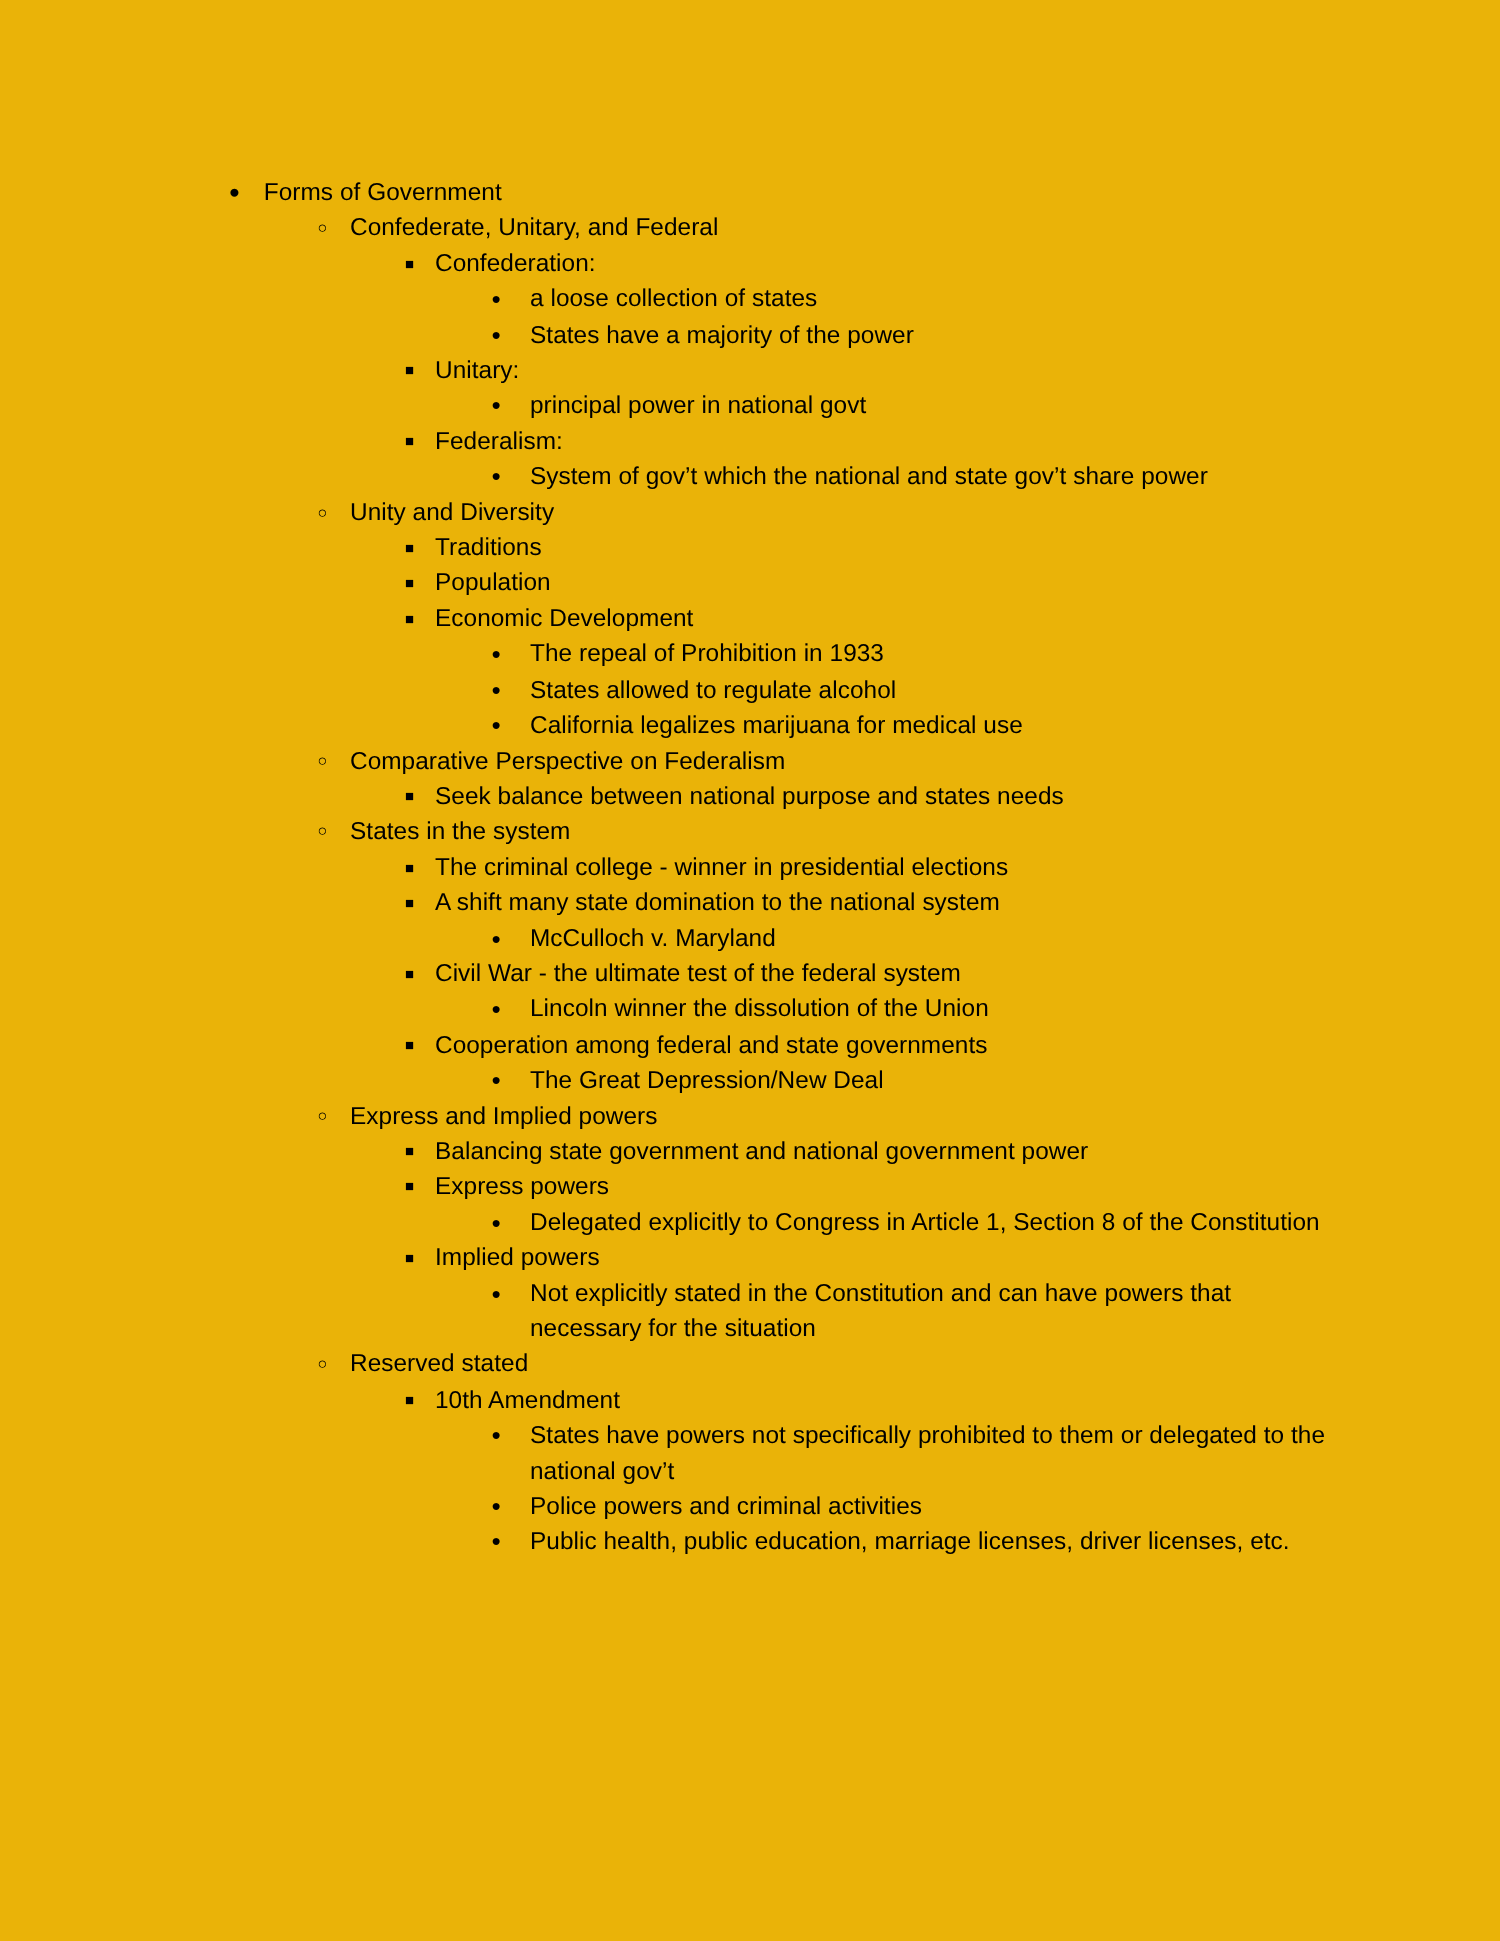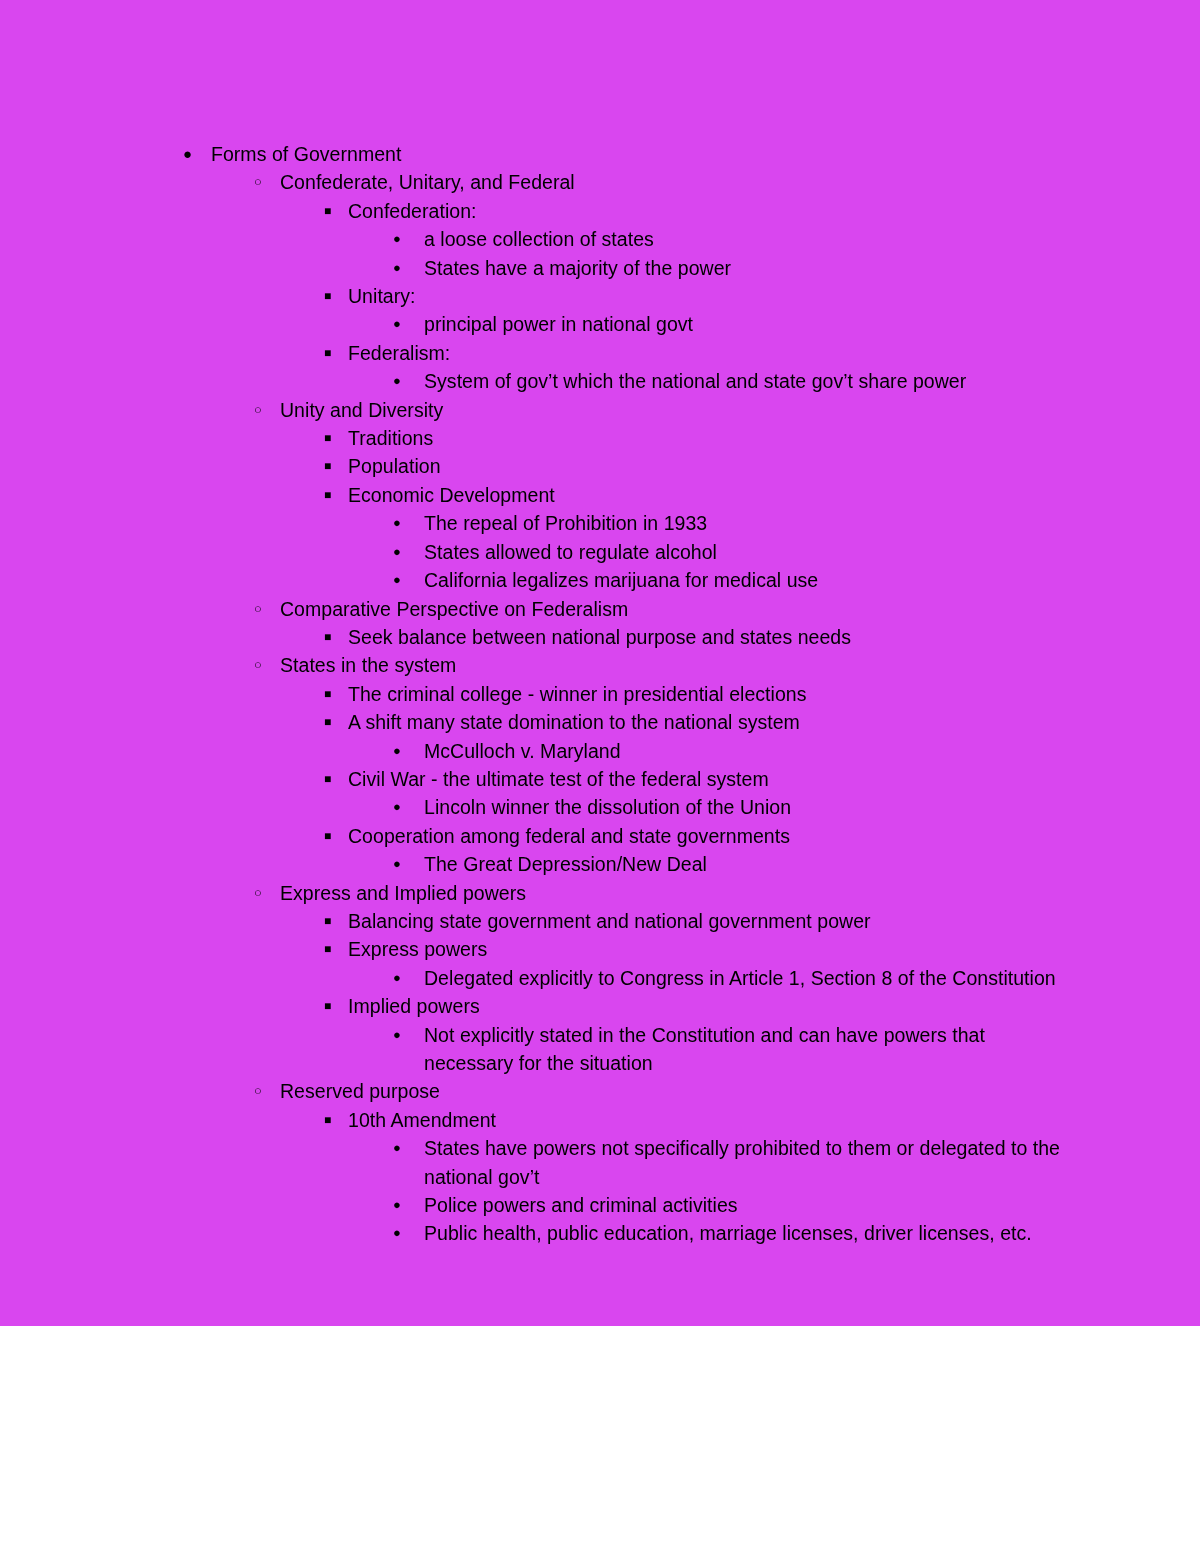--- a/index.html
+++ b/index.html
@@ -11,22 +11,22 @@
     width: 1200px;
     height: 1553px;
     font-family: "Liberation Sans", sans-serif;
     color: #000000;
     -webkit-font-smoothing: antialiased;
   }
 
   #page {
     position: relative;
     width: 1200px;
-    height: 1326px;
-    background: #d946ef;
+    height: 1553px;
+    background: #eab308;
     overflow: hidden;
   }
 
   #outline {
     position: absolute;
     left: 183px;
     top: 140px;
     width: 890px;
   }
 
@@ -204,21 +204,21 @@
       <div class="item lvl3">
         <span class="marker"></span>
         <span class="txt">Implied powers</span>
       </div>
       <div class="item lvl4">
         <span class="marker"></span>
         <span class="txt">Not explicitly stated in the Constitution and can have powers that necessary for the situation</span>
       </div>
       <div class="item lvl2">
         <span class="marker"></span>
-        <span class="txt">Reserved purpose</span>
+        <span class="txt">Reserved stated</span>
       </div>
       <div class="item lvl3">
         <span class="marker"></span>
         <span class="txt">10th Amendment</span>
       </div>
       <div class="item lvl4">
         <span class="marker"></span>
         <span class="txt">States have powers not specifically prohibited to them or delegated to the national gov’t</span>
       </div>
       <div class="item lvl4">

